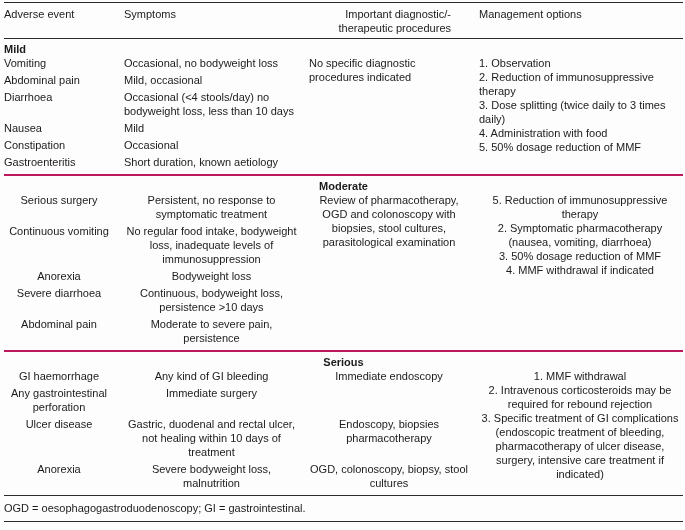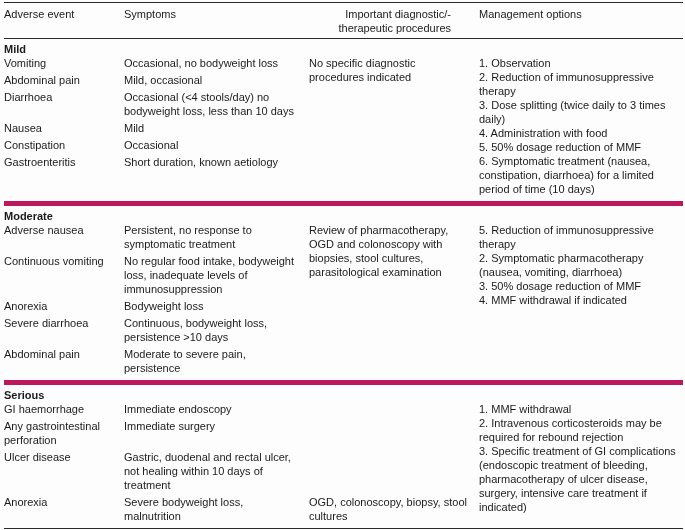--- a/index.html
+++ b/index.html
@@ -8,21 +8,21 @@
     background:#fdfdfd;
     font-family:"Liberation Sans","DejaVu Sans",sans-serif;
     font-size:11px;line-height:14px;color:#1b1b1b;
   }
   .table{padding:2px 2px 0 4px;}
   .grid{display:grid;grid-template-columns:120px 185px 170px 1fr;align-items:start;}
   .header{border-top:1px solid #2a2a2a;border-bottom:1px solid #2a2a2a;padding:4px 0 3px;}
   .header>div{padding-right:28px;}
   .pre{white-space:pre-line;text-align:right;}
   .section{padding:3px 0 5px;}
-  .section+.section{border-top:5px solid #be185d;}
+  .section+.section{border-top:2px solid #be185d;text-align:center;}
   .section-title{font-weight:bold;}
   .rows{display:flex;flex-direction:column;gap:3px;}
   .span2{grid-column:1/3;}
   .span3{grid-column:1/4;}
   .row{display:grid;grid-template-columns:120px 1fr;align-items:start;}
   .row3{display:grid;grid-template-columns:120px 185px 1fr;align-items:start;}
   .row>div,.row3>div,.cell-proc{padding-right:10px;}
   .cell-mgmt{padding-right:2px;}
   .footnote{border-top:1px solid #2a2a2a;border-bottom:1px solid #2a2a2a;padding:5px 0 6px;}
   .footnote b{font-weight:normal;}
@@ -69,31 +69,30 @@
           <div>Short duration, known aetiology</div>
         </div>
       </div>
       <div class="cell-proc">No specific diagnostic procedures indicated</div>
       <div class="cell-mgmt">
         <div>1. Observation</div>
         <div>2. Reduction of immunosuppressive therapy</div>
         <div>3. Dose splitting (twice daily to 3 times daily)</div>
         <div>4. Administration with food</div>
         <div>5. 50% dosage reduction of MMF</div>
-        <div>6. Symptomatic treatment (nausea, constipation, diarrhoea) for a limited period of time (10 days)</div>
       </div>
     </div>
   </div>
 
   <div class="section">
     <div class="section-title">Moderate</div>
     <div class="grid">
       <div class="rows span2">
         <div class="row">
-          <div>Adverse nausea</div>
+          <div>Serious surgery</div>
           <div>Persistent, no response to symptomatic treatment</div>
         </div>
         <div class="row">
           <div>Continuous vomiting</div>
           <div>No regular food intake, bodyweight loss, inadequate levels of immunosuppression</div>
         </div>
         <div class="row">
           <div>Anorexia</div>
           <div>Bodyweight loss</div>
         </div>
@@ -115,29 +114,31 @@
       </div>
     </div>
   </div>
 
   <div class="section">
     <div class="section-title">Serious</div>
     <div class="grid">
       <div class="rows span3">
         <div class="row3">
           <div>GI haemorrhage</div>
+          <div>Any kind of GI bleeding</div>
           <div>Immediate endoscopy</div>
         </div>
         <div class="row3">
           <div>Any gastrointestinal perforation</div>
           <div>Immediate surgery</div>
         </div>
         <div class="row3">
           <div>Ulcer disease</div>
           <div>Gastric, duodenal and rectal ulcer, not healing within 10 days of treatment</div>
+          <div>Endoscopy, biopsies pharmacotherapy</div>
         </div>
         <div class="row3">
           <div>Anorexia</div>
           <div>Severe bodyweight loss, malnutrition</div>
           <div>OGD, colonoscopy, biopsy, stool cultures</div>
         </div>
       </div>
       <div class="cell-mgmt">
         <div>1. MMF withdrawal</div>
         <div>2. Intravenous corticosteroids may be required for rebound rejection</div>

